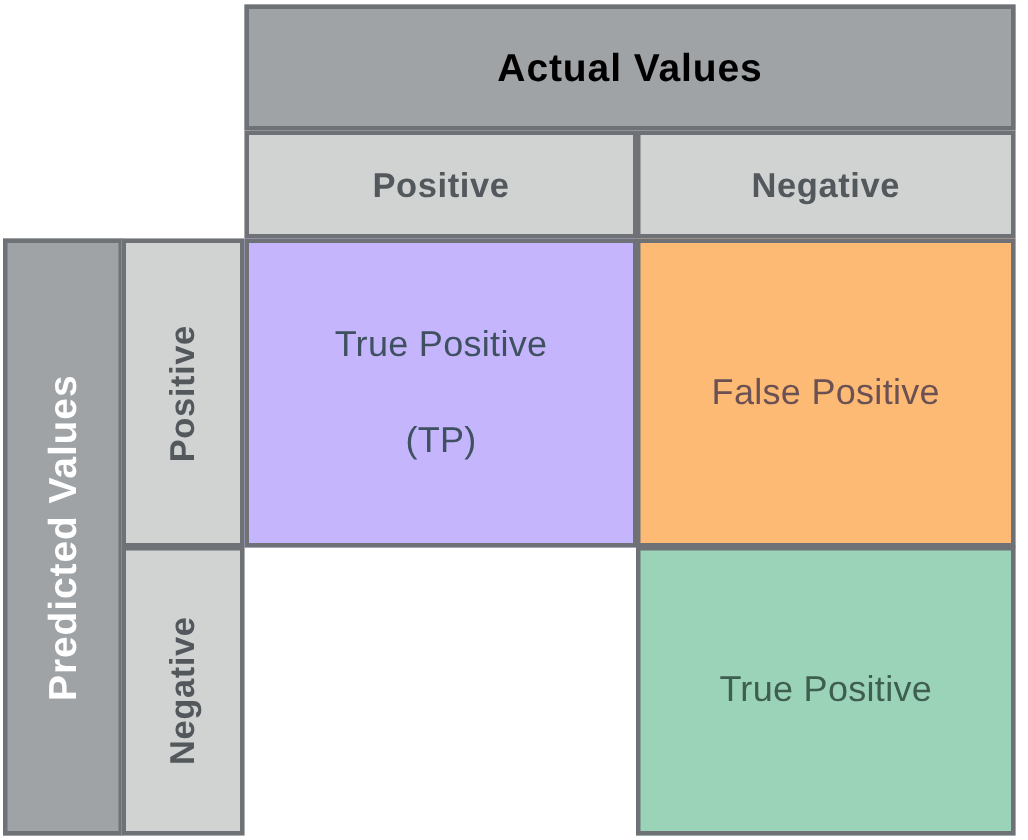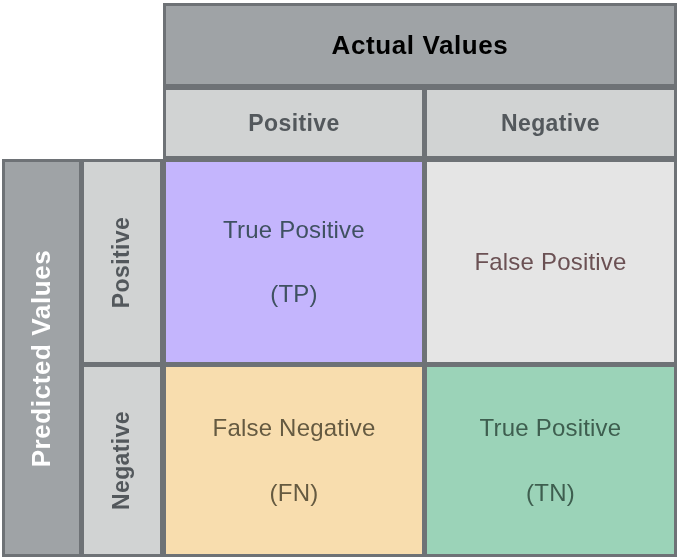--- a/index.html
+++ b/index.html
@@ -106,21 +106,21 @@
     letter-spacing: 0.2px;
   }
   .quad-tp {
     left: 163px; top: 159px; width: 262px; height: 206px;
     background: #c4b5fd;
   }
   .quad-tp .txt { color: #3f5161; }
 
   .quad-fp {
     left: 424px; top: 159px; width: 253px; height: 206px;
-    background: #e5e5e5;
+    background: #fdba74;
   }
   .quad-fp .txt { color: #6b5154; }
 
   .quad-fn {
     left: 163px; top: 364px; width: 262px; height: 193px;
     background: #f8ddae;
   }
   .quad-fn .txt { color: #655a41; }
 
   .quad-tn {
@@ -164,27 +164,20 @@
       <span class="line2">(TP)</span>
     </span>
   </div>
 
   <div class="cell quad quad-fp">
     <span class="txt">
       <span>False Positive</span>
     </span>
   </div>
 
-  <div class="cell quad quad-fn">
-    <span class="txt">
-      <span>False Negative</span>
-      <span class="line2">(FN)</span>
-    </span>
-  </div>
 
   <div class="cell quad quad-tn">
     <span class="txt">
       <span>True Positive</span>
-      <span class="line2">(TN)</span>
     </span>
   </div>
 
 </div>
 
 </body></html>

